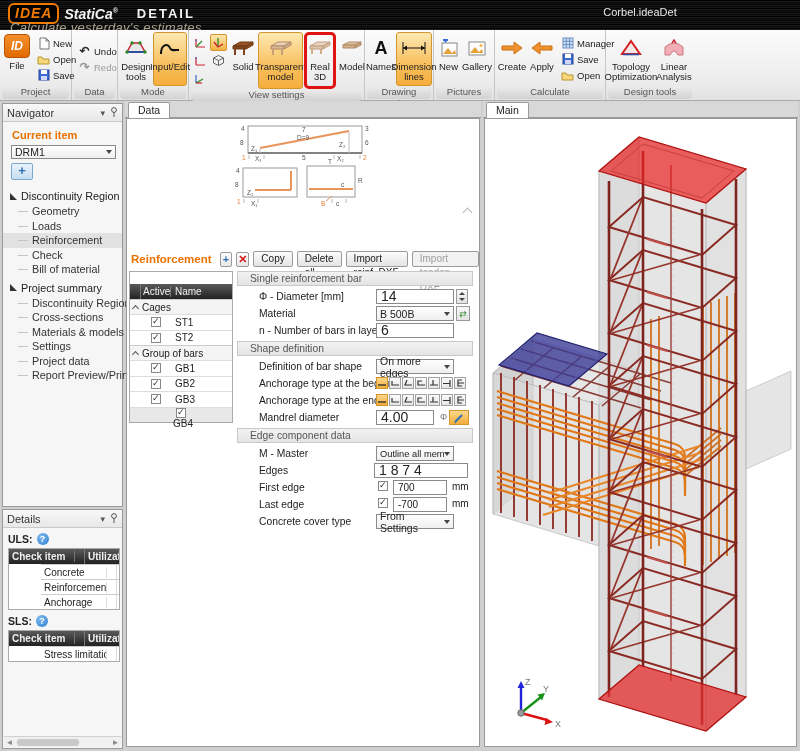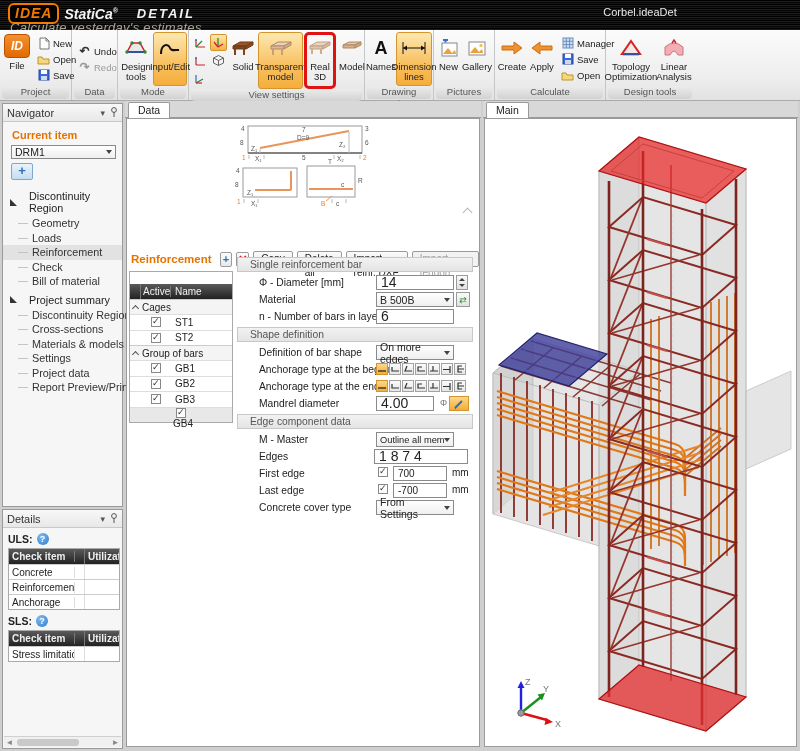--- a/index.html
+++ b/index.html
@@ -8,21 +8,21 @@
 
   
   #titlebar { position:absolute; left:0; top:0; width:800px; height:30px;
     background:#0c0c0c;
     background-image:repeating-linear-gradient(to bottom,#000 0 1px,#1d1d1d 1px 2px,#070707 2px 3px,#151515 3px 4px);
     overflow:hidden; }
   .brand { position:absolute; left:8px; top:3px; display:flex; align-items:center; gap:5px; }
   .idea-box { border:2px solid #f07a00; border-radius:6px; padding:0 5px 1px 5px; color:#f07a00; font-weight:bold; font-style:italic; font-size:14px; letter-spacing:1px; background:#000; }
   .statica { color:#f2f2f2; font-style:italic; font-size:14px; font-weight:bold; }
   .statica sup { font-size:7px; }
-  .product { color:#f2f2f2; font-style:italic; font-size:13px; font-weight:bold; letter-spacing:2px; margin-left:14px; }
+  .product { color:#f2f2f2; font-size:13px; font-weight:bold; letter-spacing:2px; margin-left:14px; }
   .tagline { position:absolute; left:10px; top:20px; color:#a9a390; font-style:italic; font-size:13px; letter-spacing:.3px; }
   .doc-title { position:absolute; left:560px; top:6px; width:160px; text-align:center; color:#e8e8e8; font-size:11px; }
 
   
   #ribbon { position:absolute; left:0; top:30px; width:800px; height:71px;
     background:linear-gradient(#fbfbfb,#ededed 70%,#e2e2e2); border-bottom:1px solid #aaa; display:flex; }
   .rgroup { position:relative; border-right:1px solid #c6c6c6; display:flex; flex-direction:column; }
   .rbody { flex:1; display:flex; align-items:stretch; padding:2px 2px 0 2px; gap:1px; }
   .rlabel { height:13px; margin:0 2px 1px 2px; background:linear-gradient(#ececec,#d2d2d2); border-radius:0 0 4px 4px; font-size:9.5px; color:#555; text-align:center; line-height:12px; }
   .bigbtn { width:40px; display:flex; flex-direction:column; align-items:center; justify-content:flex-start; padding:3px 1px 1px 1px; border:1px solid transparent; border-radius:3px; font-size:9.5px; text-align:center; line-height:10px; color:#222; }
@@ -51,36 +51,36 @@
 
   
   #nav-panel { left:2px; top:2px; width:121px; height:404px; }
   .cur-item { color:#e87200; font-weight:bold; font-size:11px; margin:7px 0 4px 9px; }
   .navdd-row { display:flex; gap:4px; margin:0 6px 8px 8px;flex-direction:column; }
   .dd { flex:1; height:17px; background:linear-gradient(#fff,#efefef); border:1px solid #8a8a8a; display:flex; align-items:center; padding:0 3px; font-size:10.5px; }
   .dd .sp { flex:1; }
   .dd-arr { width:0; height:0; border-left:3.5px solid transparent; border-right:3.5px solid transparent; border-top:4px solid #444; }
   .plusbtn { width:22px; height:17px; background:linear-gradient(#e9f2fb,#c6ddf2); border:1px solid #7da7cc; border-radius:2px; color:#2d6fb5; font-weight:bold; font-size:13px; line-height:14px; text-align:center; }
   .tree { font-size:10.8px; }
-  .tsec { display:flex; align-items:center; gap:12px; padding:2px 0 2px 7px; color:#222; }
+  .tsec { display:flex; align-items:center; gap:4px; padding:2px 0 2px 7px; color:#222; }
   .tri { width:0; height:0; border-left:7px solid #333; border-top:7px solid transparent; }
   .titem { height:14.5px; line-height:14.5px; padding-left:29px; position:relative; color:#333; white-space:nowrap; }
   .titem::before { content:""; position:absolute; left:15px; top:7px; width:10px; height:1px; background:#c4c4c4; }
   .titem.sel { background:#e2e2e2; }
 
   
   #details-panel { left:2px; top:408px; width:121px; height:240px; }
   .chk-label { display:flex; align-items:center; gap:4px; font-size:10.5px; font-weight:bold; margin:5px 0 3px 5px; }
   .qmark { width:12px; height:12px; border-radius:50%; background:radial-gradient(circle at 35% 30%,#7db9ef,#2f7fd0); color:#fff; font-size:9px; font-weight:bold; text-align:center; line-height:12px; }
   .dtable { margin:0 0 2px 5px; width:112px; border:1px solid #aaa; overflow:hidden; background:#fff; }
   .dthead { display:flex; height:15px; background:linear-gradient(#5a5a5a,#222); color:#f0f0f0; font-size:10px; font-weight:bold; align-items:center; }
   .dthead .c1 { width:66px; padding-left:3px; border-right:1px solid #777; }
   .dthead .c2 { width:10px; border-right:1px solid #777; height:100%; }
   .dthead .c3 { flex:1; padding-left:3px; white-space:nowrap; overflow:hidden; }
-  .dtrow { display:flex; height:15px; border-top:1px solid #ccc; align-items:center; font-size:10px; background:#fff; }
+  .dtrow { display:flex; height:15px; border-top:1px solid #ccc; align-items:center; font-size:10px; background:#fff;margin-left:32px; }
   .dtrow .c1 { width:66px; padding-left:3px; border-right:1px solid #ddd; white-space:nowrap; overflow:hidden; }
   .dtrow .c2 { width:10px; border-right:1px solid #ddd; height:100%; }
   .dtrow .c3 { flex:1; }
   .hscroll { position:absolute; left:1px; bottom:1px; width:117px; height:11px; background:#f0f0f0; border-top:1px solid #d0d0d0; display:flex; align-items:center; }
   .harr { width:11px; text-align:center; color:#888; font-size:8px; }
   .hthumb { height:7px; background:#c9c9c9; border-radius:3px; flex:0 0 62px; margin-left:2px; }
 
   
   #data-panel { position:absolute; left:125px; top:0px; width:356px; height:648px; }
   #data-tabstrip { left:0; top:0; width:356px; }
@@ -106,21 +106,21 @@
   .grow { display:flex; align-items:center; height:15px; border-top:1px solid #ccc; background:#f4f4f4; gap:4px; padding-left:3px; }
   .chevup { width:5px; height:5px; border-left:1.2px solid #555; border-top:1.2px solid #555; transform:rotate(45deg); margin-top:2px; }
   .rrow { display:flex; align-items:center; height:15.5px; border-top:1px solid #ddd; background:#fff; }
   .rrow.sel { background:#e8e8e8;flex-direction:column; }
   .rrow .e { width:11px; }
   .rrow .a { width:30px; display:flex; justify-content:center; }
   .rrow .n { flex:1; padding-left:4px; }
   .cb { width:10px; height:10px; border:1px solid #888; background:#fdfdfd; position:relative; }
   .cb::after { content:"✓"; position:absolute; left:0px; top:-2px; font-size:9px; color:#333; }
 
-  .props { position:absolute; left:110px; top:136px; width:236px; font-size:10.3px; }
+  .props { position:absolute; left:110px; top:150px; width:236px; font-size:10.3px; }
   .psec { height:15px; background:linear-gradient(#f2f2f2,#e4e4e4); border:1px solid #c8c8c8; color:#555; line-height:14px; padding-left:12px; margin:2px 0; }
   .prow { height:17px; display:flex; align-items:center; position:relative; }
   .prow .lab { padding-left:22px; flex:1; white-space:nowrap; overflow:hidden; color:#222; }
   .ctl { position:absolute; left:139px; top:1px; }
   .vbox { width:78px; height:15px; border:1px solid #8a8a8a; background:#fff; font-size:14px; line-height:13px; padding-left:4px; }
   .vbox.wide { width:94px; }
   .vbox.small { width:58px; left:139px; }
   .spinner { position:absolute; left:219px; top:1px; width:12px; height:15px; border:1px solid #9a9a9a; background:linear-gradient(#fafafa,#e2e2e2); display:flex; flex-direction:column; align-items:center; justify-content:space-around; }
   .sarr-u { width:0; height:0; border-left:3px solid transparent; border-right:3px solid transparent; border-bottom:3.5px solid #444; }
   .sarr-d { width:0; height:0; border-left:3px solid transparent; border-right:3px solid transparent; border-top:3.5px solid #444; }

